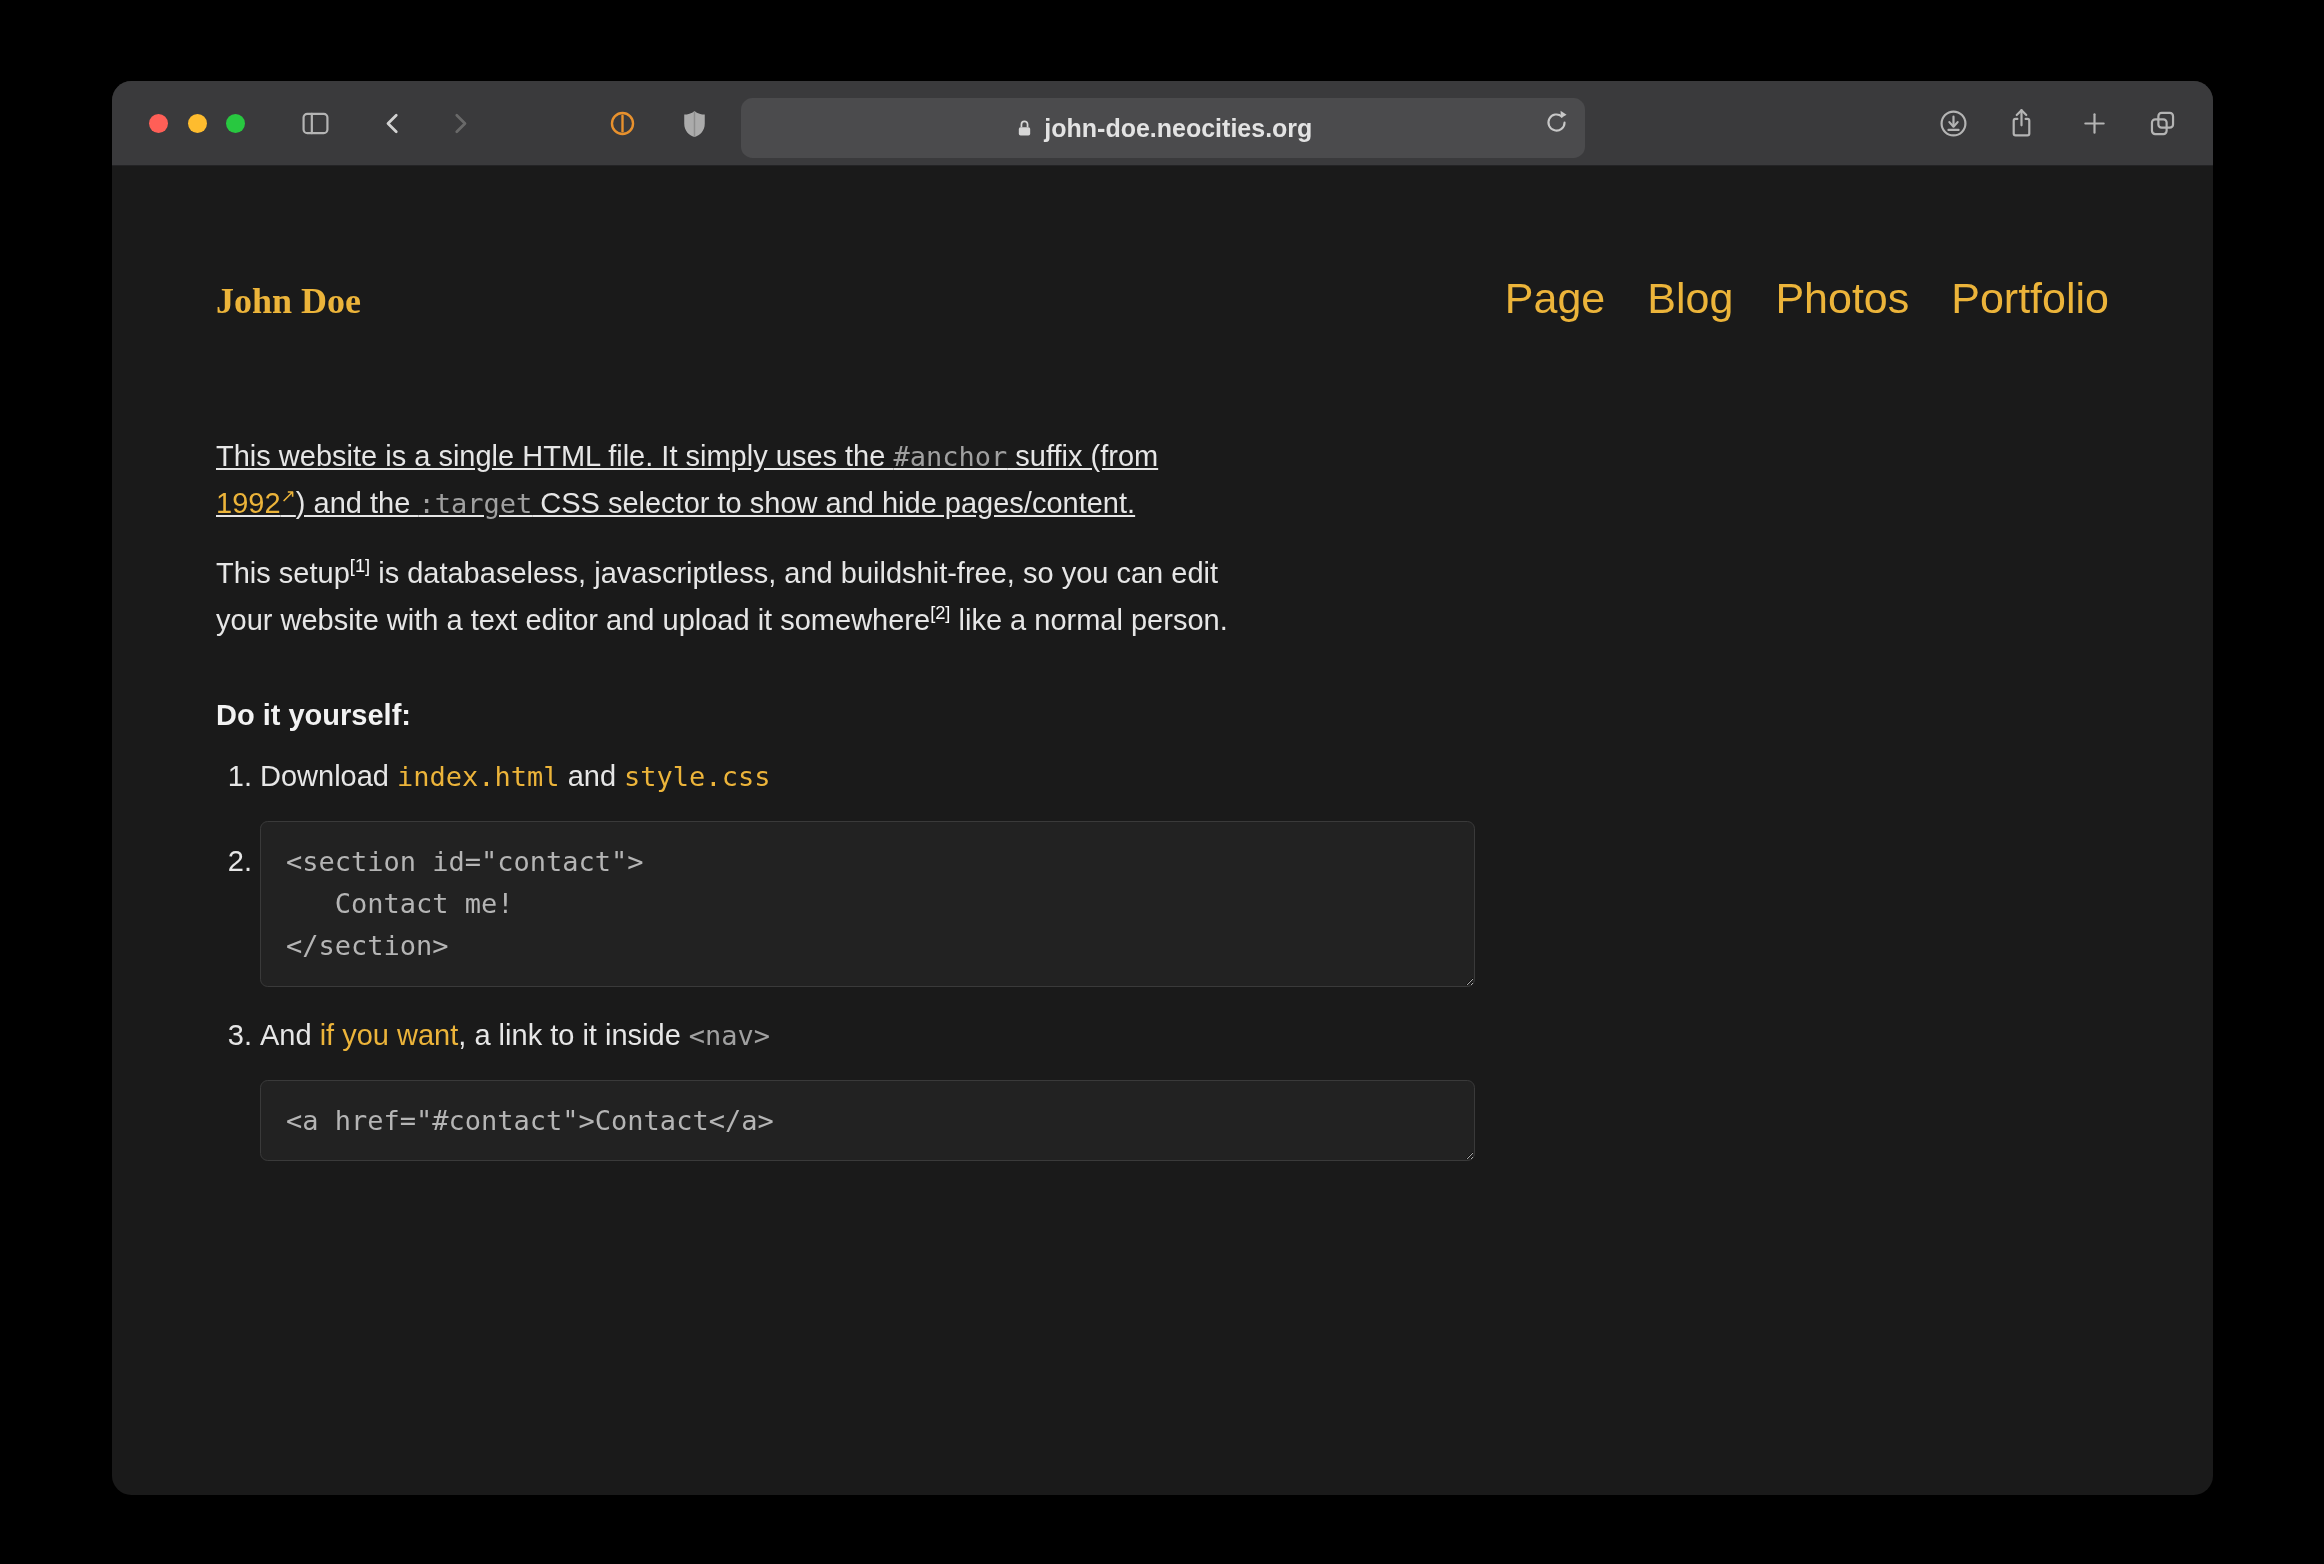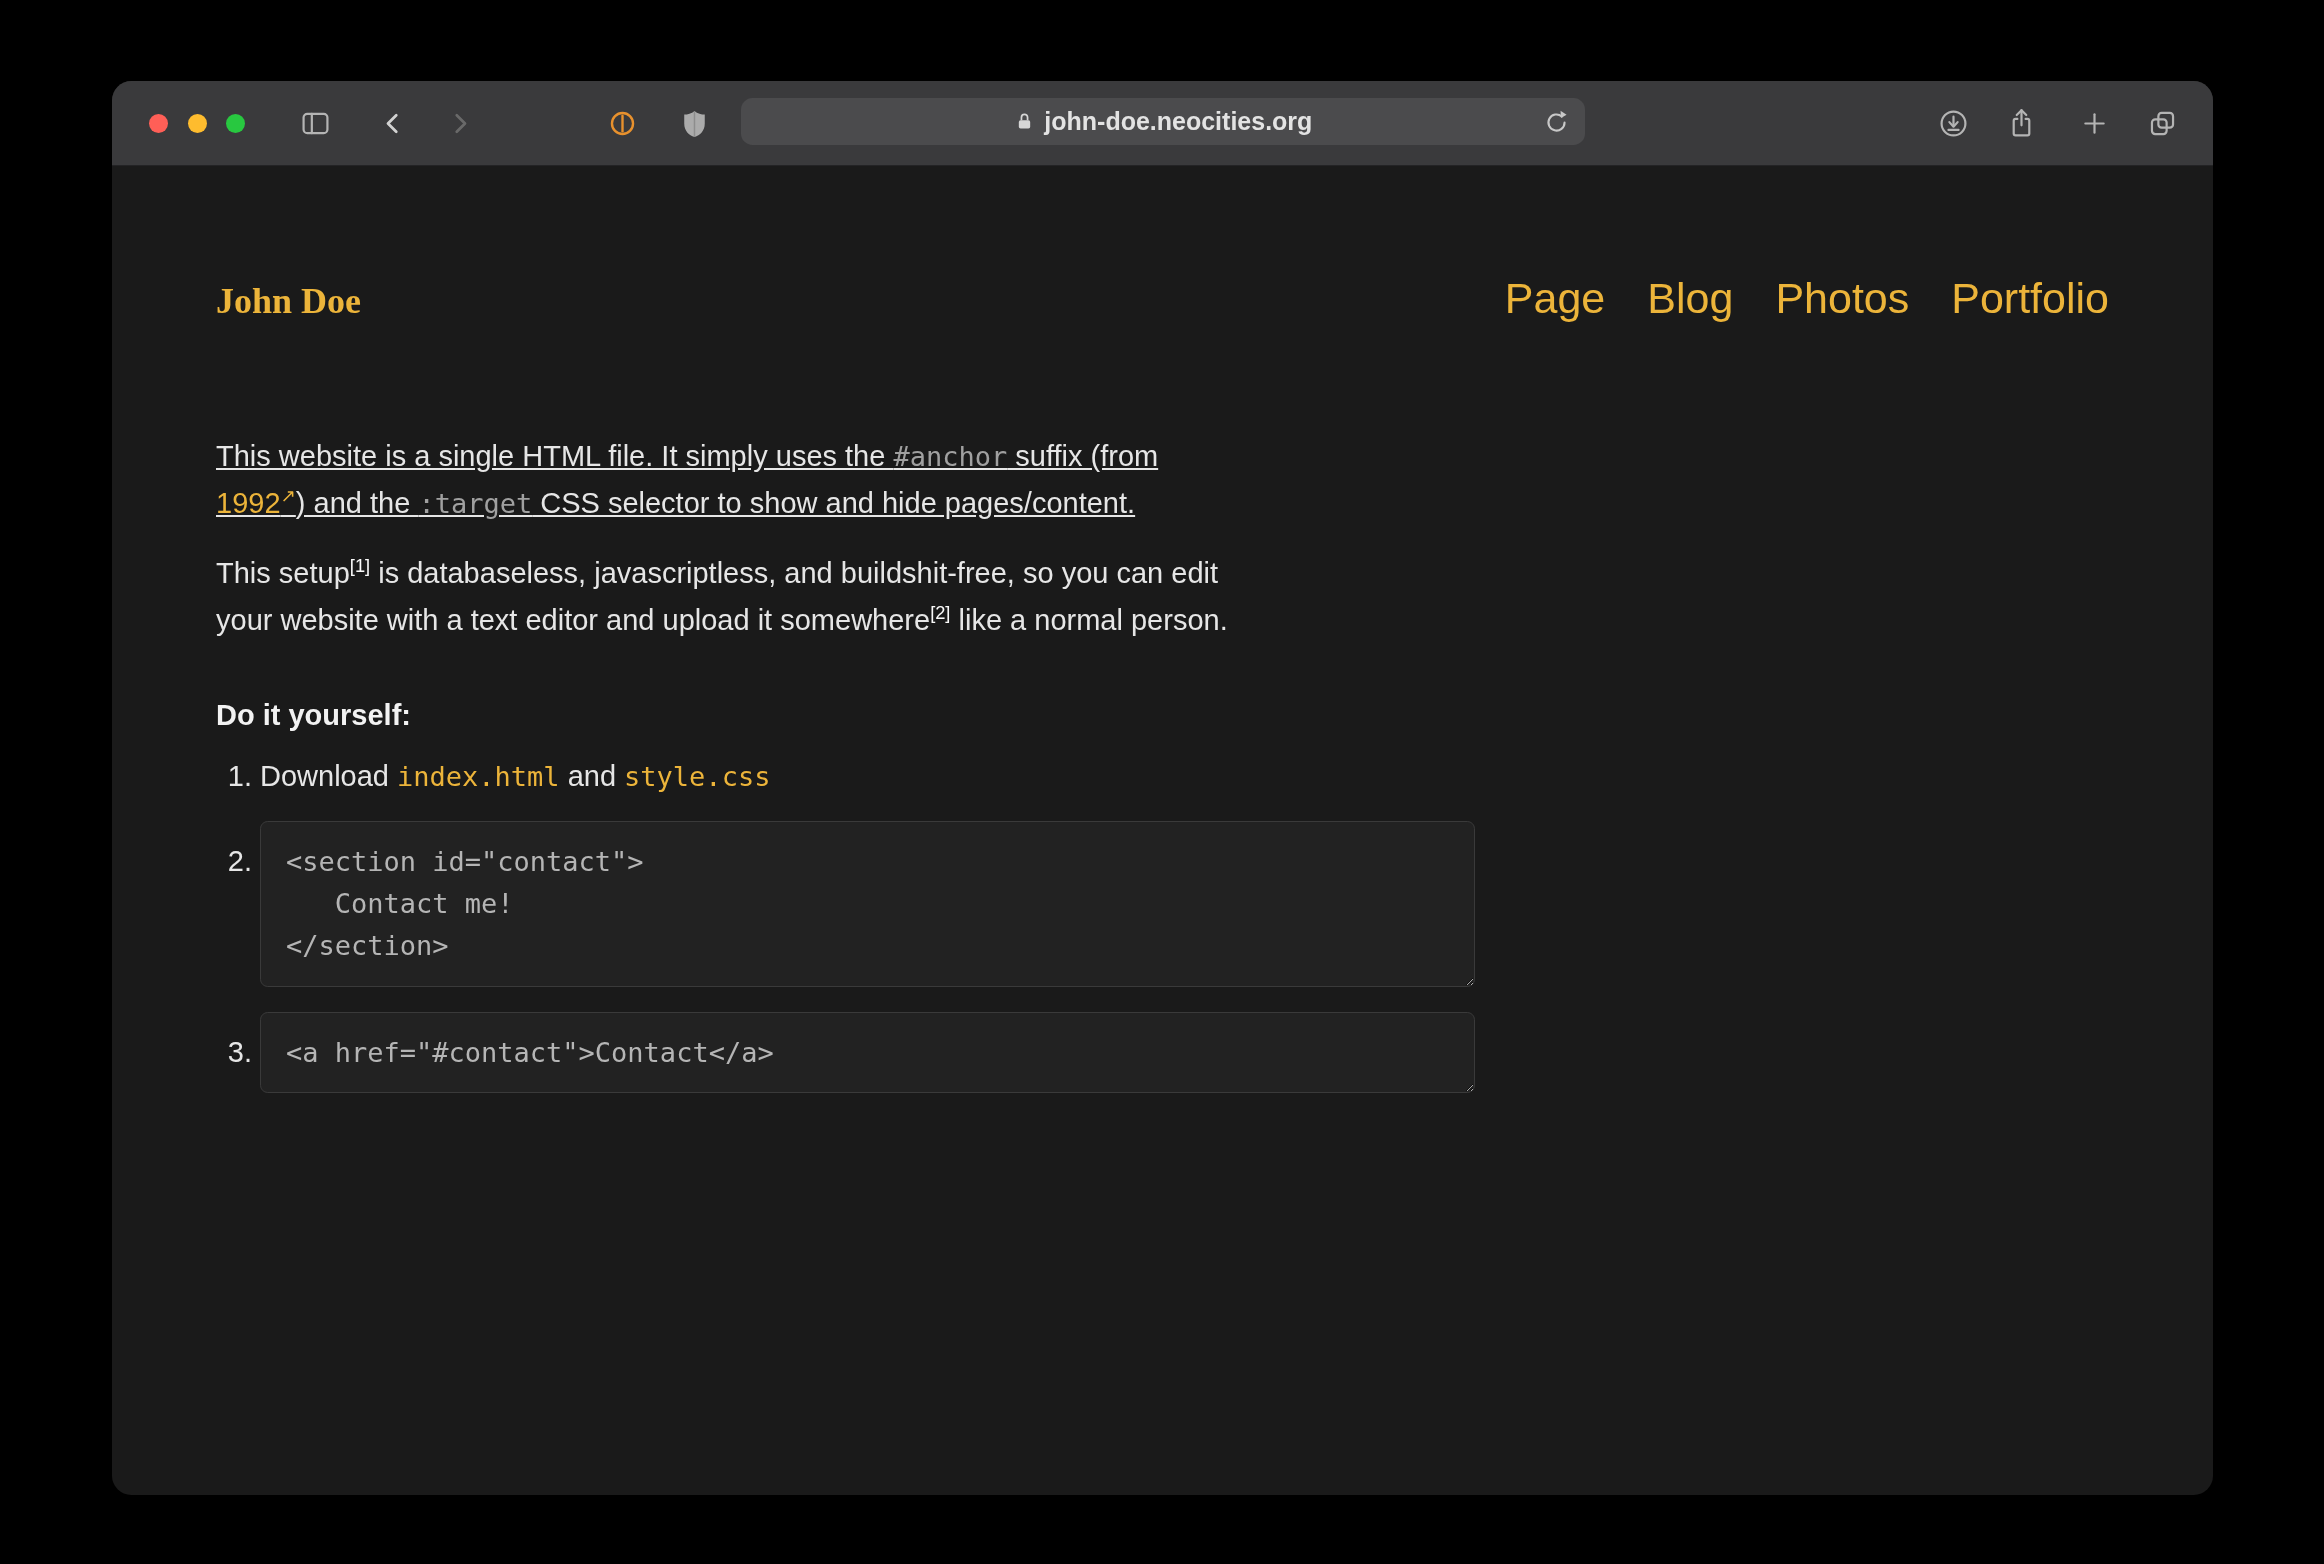--- a/index.html
+++ b/index.html
@@ -16,21 +16,21 @@
   .tool { position:absolute; top:23px; width:39px; height:39px; display:flex;
           align-items:center; justify-content:center; }
   .tool svg { width:33px; height:33px; }
 
   .traffic { position:absolute; left:37px; top:33px; display:flex; gap:19.3px; }
   .light { width:19.3px; height:19.3px; border-radius:50%; }
   .light.close { background:var(--t-close,#ff5f57); }
   .light.min   { background:var(--t-min,#febc2e); }
   .light.max   { background:var(--t-max,#28c840); }
 
-  .url-field { position:absolute; left:629px; top:17.4px; width:844px; height:47px;
+  .url-field { position:absolute; left:629px; top:17.4px; width:844px; height:60px;
                background:var(--url-bg,#4b4b4d); border-radius:11.6px; display:flex;
                align-items:center; justify-content:center; }
   .url-field .addr { color:#e3e3e3; font-size:25px; font-weight:600; margin-left:9.7px; }
   .url-field .lock svg { width:21px; height:21px; display:block; }
   .url-field .reload { position:absolute; right:11.6px; top:9.7px; width:31px; height:31px; }
   .url-field .reload svg { width:29px; height:29px; }
 
   
   .content { padding:0 104px; color:#e6e6e6; }
   .site-header { display:flex; justify-content:space-between; align-items:baseline;
@@ -182,19 +182,20 @@
     <ol class="steps">
       <li>
         <span><span>Download </span><span class="seg-codey">index.html</span><span> and </span><span class="seg-codey">style.css</span></span>
       </li>
       <li>
         <textarea class="codebox ta1" spellcheck="false" style="">&lt;section id="contact"&gt;
    Contact me!
 &lt;/section&gt;</textarea>
       </li>
       <li>
+        <span><span>And </span><span class="seg-link">if you want</span><span>, a link to it inside </span><span class="seg-code">&lt;nav&gt;</span></span>
         <textarea class="codebox ta2" spellcheck="false" style="">&lt;a href="#contact"&gt;Contact&lt;/a&gt;</textarea>
       </li>
     </ol>
 
   </div>
 </div>
 
 
 </body></html>

